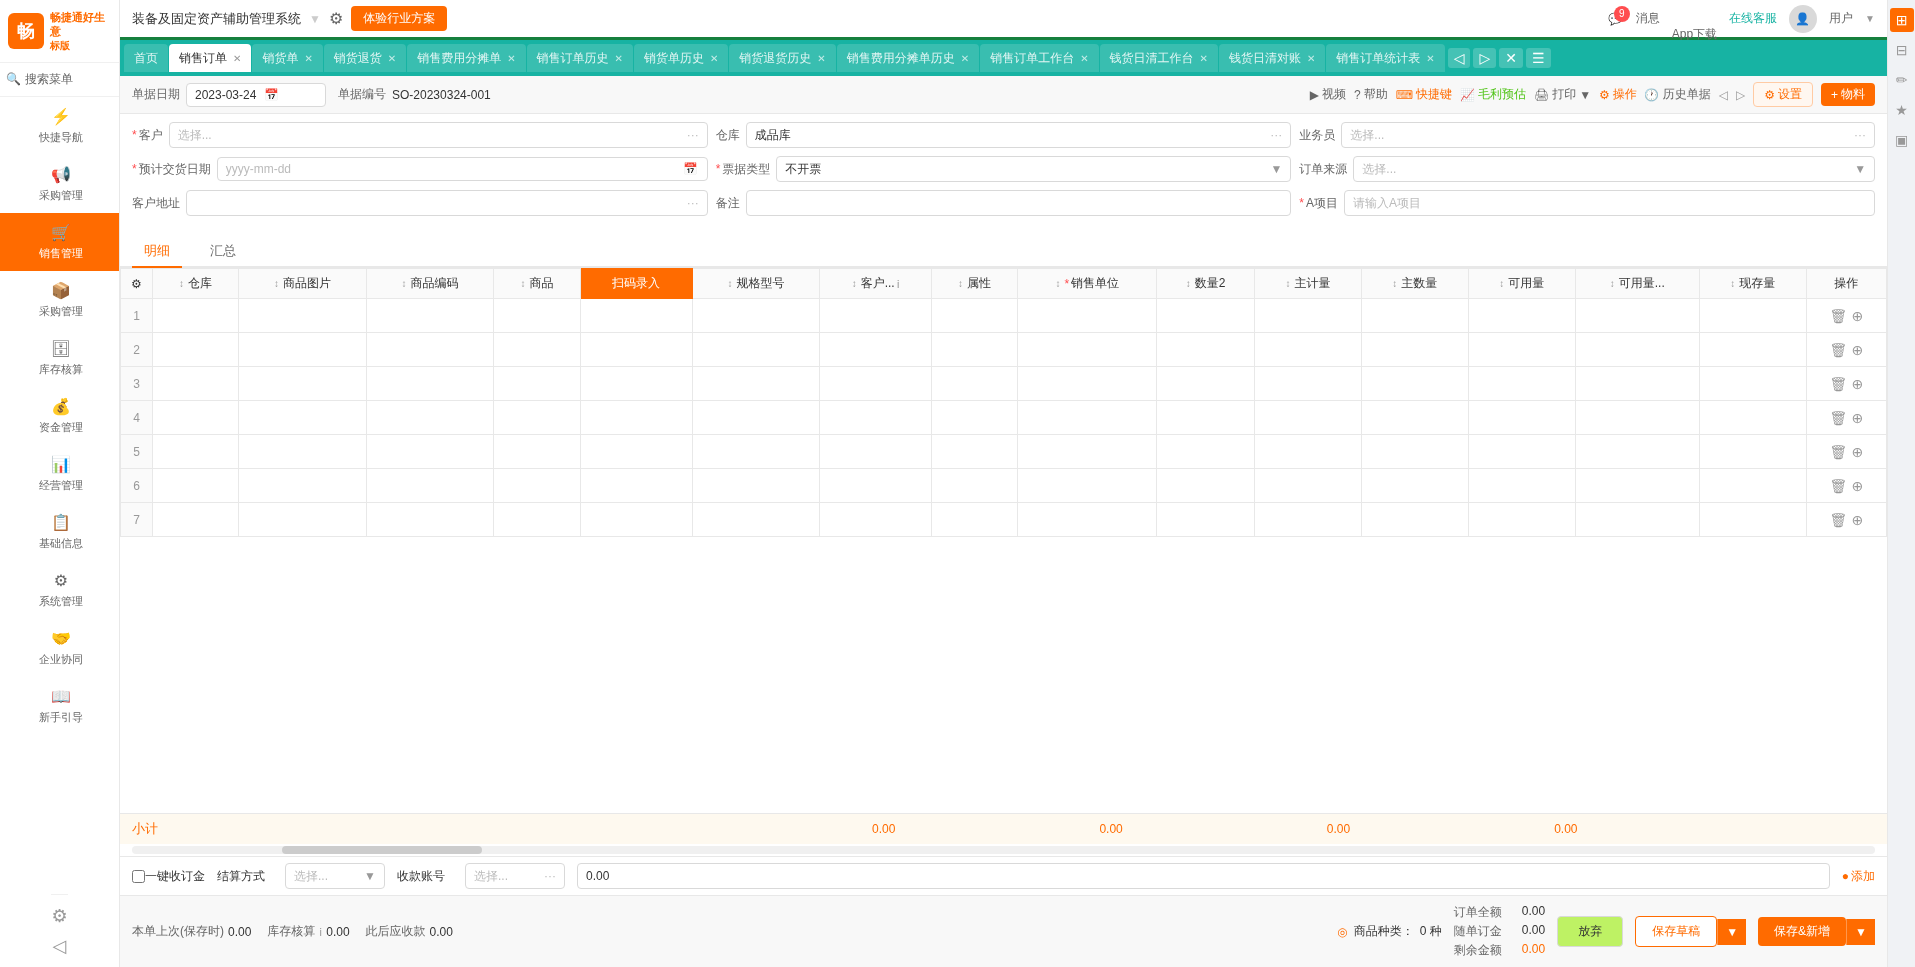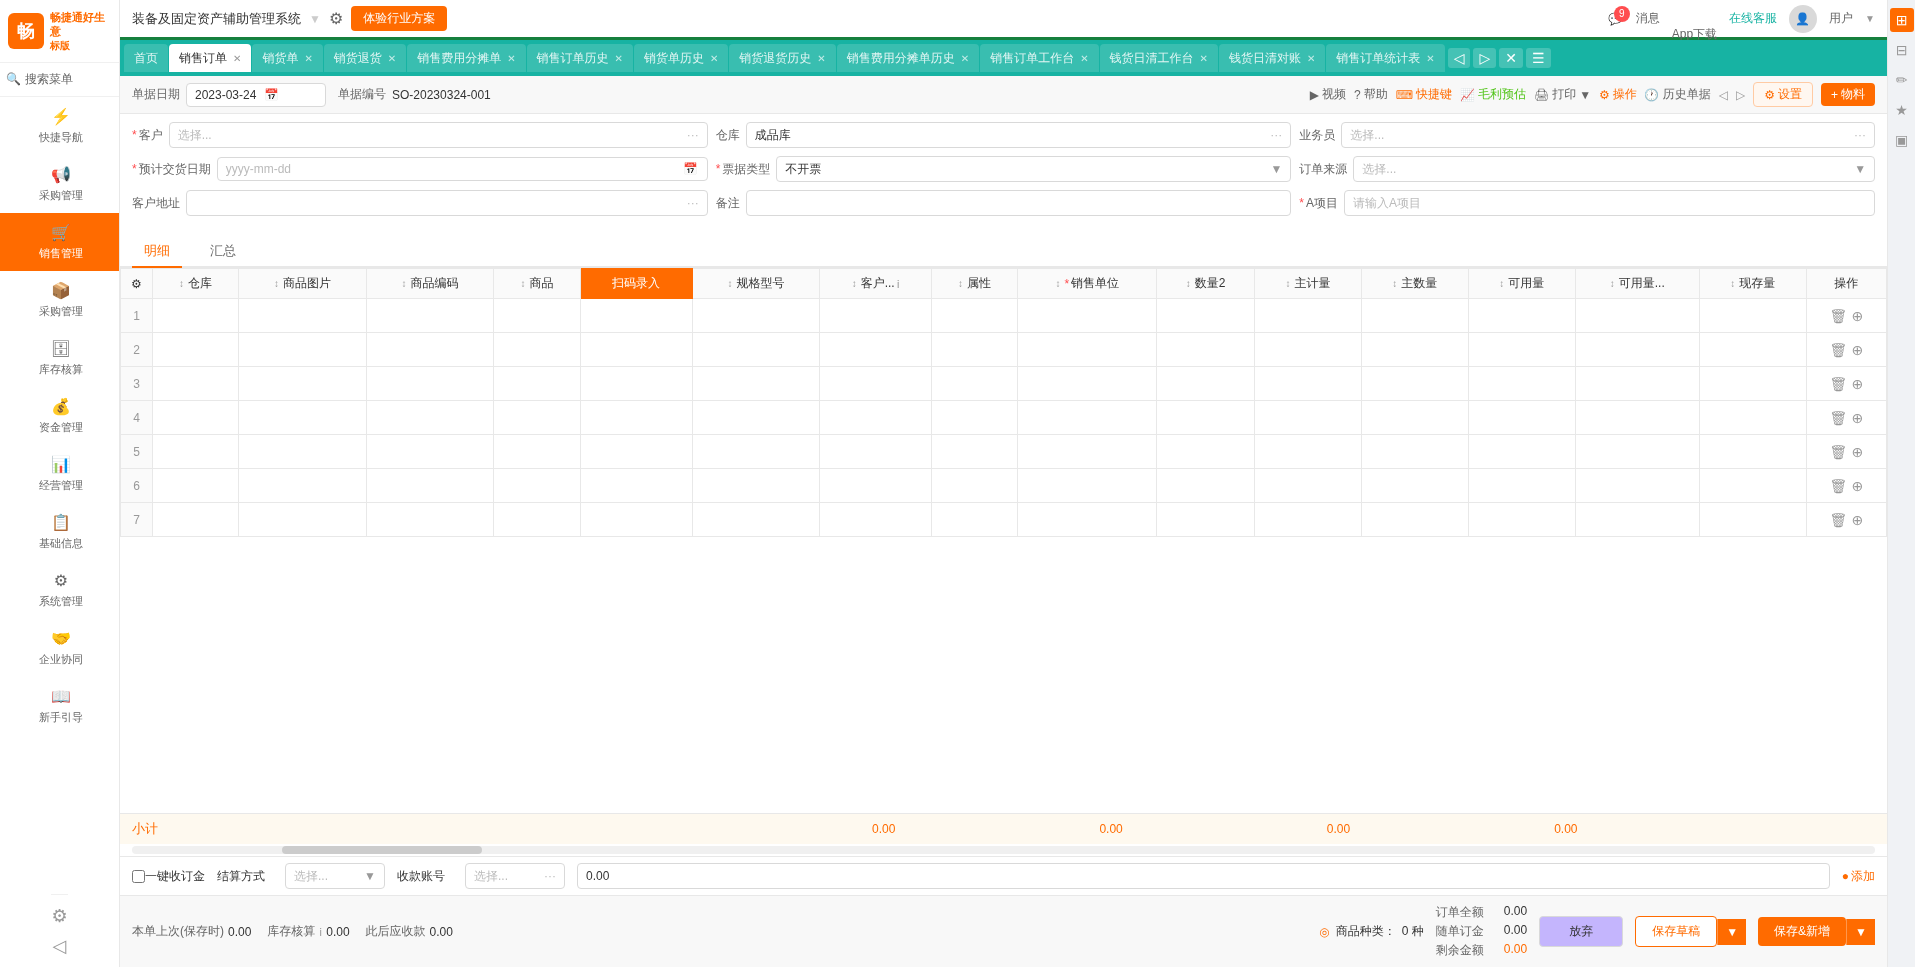--- a/index.html
+++ b/index.html
@@ -98,21 +98,21 @@
     
     .bottom-bar { padding: 8px 12px; background: #f8f8f8; border-top: 1px solid #e8e8e8; display: flex; align-items: center; justify-content: space-between; flex-shrink: 0; }
     .bottom-stats { display: flex; gap: 16px; font-size: 12px; }
     .bottom-stat { display: flex; align-items: center; gap: 4px; }
     .bottom-stat-label { color: #666; }
     .bottom-stat-val { color: #333; }
     .bottom-right { display: flex; align-items: center; gap: 12px; }
     .order-summary { display: flex; flex-direction: column; align-items: flex-end; gap: 2px; font-size: 12px; color: #666; }
     .order-total-row { display: flex; justify-content: space-between; gap: 20px; }
     .order-total-val { color: #333; }
-    .btn-discard { border: 1px solid #d9d9d9; background: #c4b5fd; padding: 6px 29px; border-radius: 4px; cursor: pointer; font-size: 12px; color: #333; }
+    .btn-discard { border: 1px solid #d9d9d9; background: #bef264; padding: 6px 20px; border-radius: 4px; cursor: pointer; font-size: 12px; color: #333; }
     .btn-save-draft { border: 1px solid #ff6b00; background: #fff; color: #ff6b00; padding: 6px 16px; border-radius: 4px; cursor: pointer; font-size: 12px; }
     .btn-save-new { background: #ff6b00; color: white; border: none; padding: 6px 16px; border-radius: 4px; cursor: pointer; font-size: 12px; }
     .btn-group { display: flex; align-items: center; }
     .btn-arrow { background: #ff6b00; color: white; border: none; padding: 6px 8px; cursor: pointer; font-size: 12px; border-left: 1px solid rgba(255,255,255,0.3); }
 
     
     .right-sidebar { width: 28px; background: #f0f2f5; display: flex; flex-direction: column; align-items: center; gap: 6px; padding: 8px 0; border-left: 1px solid #e8e8e8; }
     .right-icon { width: 24px; height: 24px; display: flex; align-items: center; justify-content: center; cursor: pointer; color: #999; font-size: 14px; border-radius: 3px; }
     .right-icon.active { background: #ff6b00; color: white; }
     .scroll-track { height: 8px; background: #f0f0f0; margin: 2px 12px; border-radius: 4px; }

